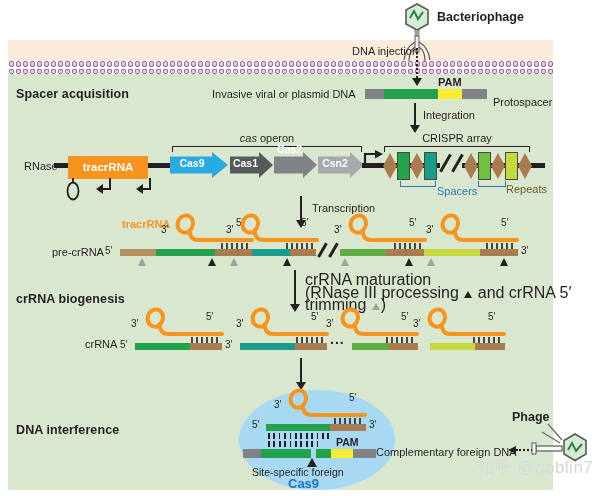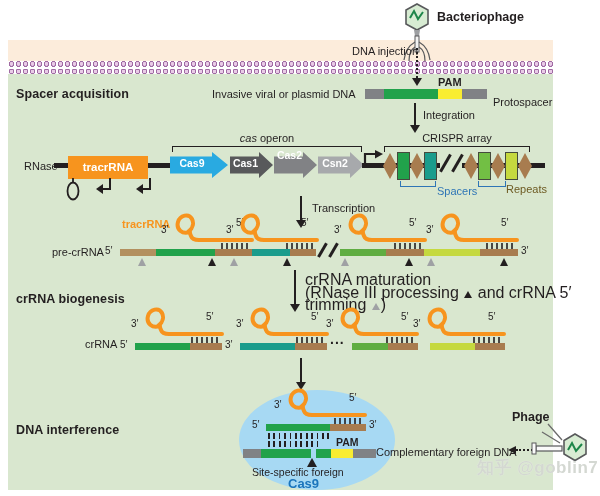--- a/index.html
+++ b/index.html
@@ -24,21 +24,21 @@
   .hp{position:absolute;width:80px;height:36px}
   .hp .prime3{position:absolute;left:-14px;top:11px}
   .hp .prime5{position:absolute;left:61px;top:4px}
   .gene-label{position:absolute;color:#fff;font-weight:bold;font-size:10.5px;text-align:center}
   .membrane{position:absolute;height:15px;background-image:
     radial-gradient(circle 3px at 3.5px 3.7px,#e9cbe7 55%,#a06ba3 62%,#a06ba3 95%,rgba(0,0,0,0) 100%),
     radial-gradient(circle 3px at 3.5px 3.7px,#e9cbe7 55%,#a06ba3 62%,#a06ba3 95%,rgba(0,0,0,0) 100%);
     background-size:7px 7.5px,7px 7.5px;background-position:0 0,0 7.5px;background-repeat:repeat-x,repeat-x}
   .slash{position:absolute;width:2.5px;background:#231f20;transform:rotate(30deg)}
   .caption{font-size:16px;line-height:12.5px}
-  .wm{position:absolute;font-size:17px;font-weight:bold;letter-spacing:.5px;color:rgba(210,214,208,.95);text-shadow:0 0 1px rgba(255,255,255,.6)}
+  .wm{position:absolute;font-size:17px;font-weight:normal;letter-spacing:.5px;color:rgba(210,214,208,.95);text-shadow:0 0 1px rgba(255,255,255,.6)}
 </style>
 </head>
 <body>
 
 <div id="canvas">
 
   <svg width="0" height="0" style="position:absolute">
     <defs>
       <g id="hairpin-shape">
         <path d="M15,19 C7,22 1,16 3,9 C5,2 14,0 17,6 C19,10 18,15 14,18 L16,23 C17,26 20,27 24,27 L77,27" fill="none" stroke="#f7941e" stroke-width="4" stroke-linecap="round"></path>
@@ -106,21 +106,21 @@
       <polygon points="0,4.5 42,4.5 42,0 58,13 42,26 42,21.5 0,21.5" fill="#29aae1"></polygon>
     </svg>
   <div class="gene-label" style="left:170px;top:157px;width:44px">Cas9</div>
   <svg class="abs" style="left:230px;top:152px" width="43" height="26">
       <polygon points="0,4.5 29,4.5 29,0 43,13 29,26 29,21.5 0,21.5" fill="#58595b"></polygon>
     </svg>
   <div class="gene-label" style="left:230px;top:157px;width:31px">Cas1</div>
   <svg class="abs" style="left:274px;top:152px" width="43" height="26">
       <polygon points="0,4.5 29,4.5 29,0 43,13 29,26 29,21.5 0,21.5" fill="#818285"></polygon>
     </svg>
-  <div class="gene-label" style="left:274px;top:149px;width:31px">Cas2</div>
+  <div class="gene-label" style="left:274px;top:143px;width:31px">Cas2</div>
   <svg class="abs" style="left:318px;top:152px" width="46" height="26">
       <polygon points="0,4.5 32,4.5 32,0 46,13 32,26 32,21.5 0,21.5" fill="#a7a9ac"></polygon>
     </svg>
   <div class="gene-label" style="left:318px;top:157px;width:34px">Csn2</div>
 
   <div class="abs" style="left:362px;top:163px;width:183px;height:5px;background:#231f20"></div>
   <svg class="abs" style="left:363px;top:149px" width="20" height="19" viewBox="0 0 20 19">
     <path d="M2,19 V5 H12" fill="none" stroke="#231f20" stroke-width="2.2"></path>
     <polygon points="12,1 20,5 12,9.5" fill="#231f20"></polygon>
   </svg>

